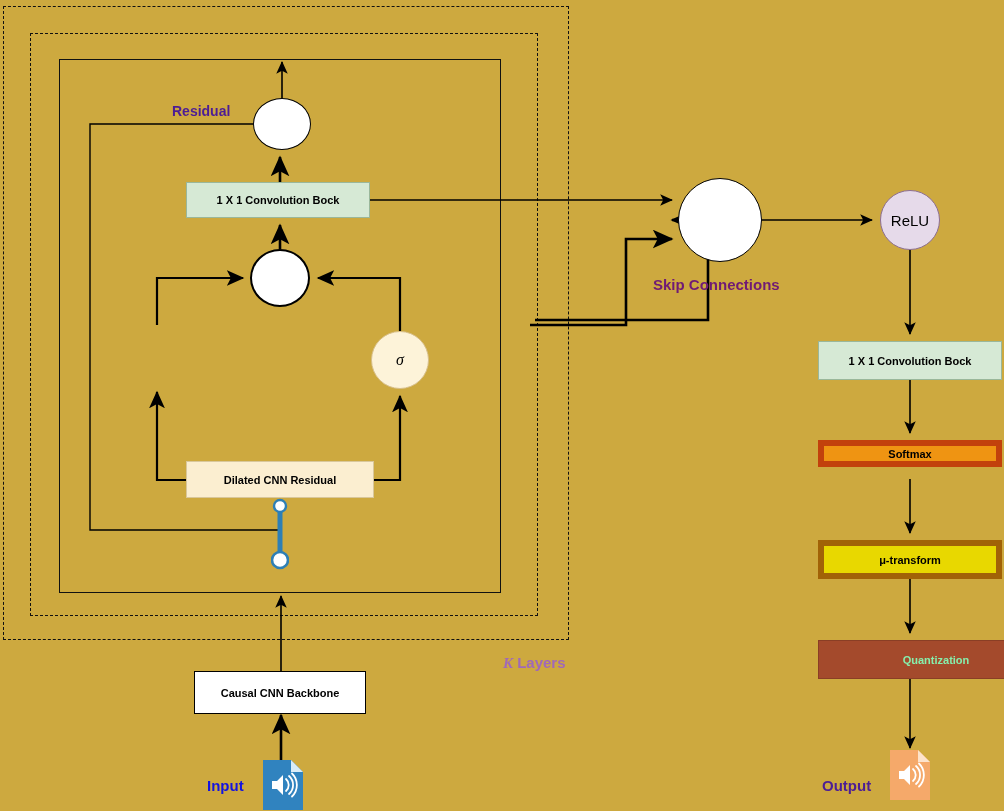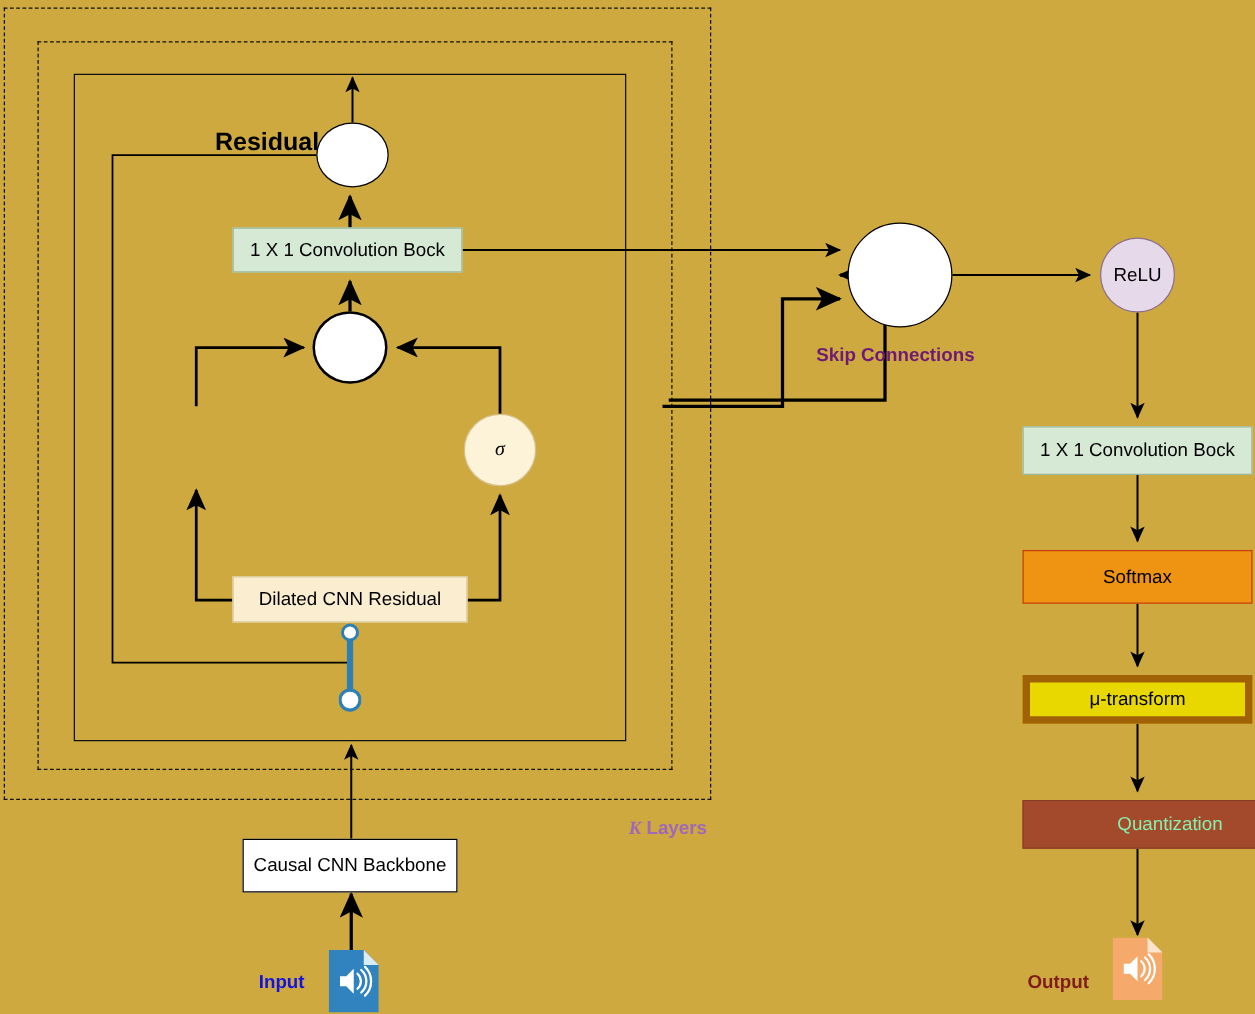--- a/index.html
+++ b/index.html
@@ -8,60 +8,61 @@
     background:#cda93f;
     font-family:"Liberation Sans", sans-serif;
     overflow:hidden;
   }
   #stage{position:relative;width:1004px;height:811px;}
   #wires{position:absolute;left:0;top:0;width:1004px;height:811px;pointer-events:none;}
 
   .box{
     position:absolute;
     display:flex;align-items:center;justify-content:center;
-    font-size:15px;color:#000;
+    font-size:11px;color:#000;
     text-align:center;
     box-sizing:border-box;
     white-space:nowrap;
+    font-weight:bold;
   }
   .circ{
     position:absolute;
     border-radius:50%;
     display:flex;align-items:center;justify-content:center;
     font-size:15px;color:#000;
     box-sizing:border-box;
   }
   .lbl{position:absolute;white-space:nowrap;}
 
   
   .dash-outer{position:absolute;border:1.6px dashed #111;box-sizing:border-box;}
   .dash-inner{position:absolute;border:1.6px dashed #111;box-sizing:border-box;}
   .solid-box{position:absolute;border:1.6px solid #111;box-sizing:border-box;}
 
   
   #conv-1x1-left{left:186px;top:182px;width:184px;height:36px;background:#d6e9d5;border:1px solid #9ab79a;}
   #dilated-cnn{left:186px;top:461px;width:188px;height:37px;background:#fbeed0;border:1px solid #d9c79a;}
   #causal-cnn{left:194px;top:671px;width:172px;height:43px;background:#ffffff;border:1.5px solid #000;}
   #conv-1x1-right{left:818px;top:341px;width:184px;height:39px;background:#d6e9d5;border:1px solid #9ab79a;}
-  #softmax{left:818px;top:440px;width:184px;height:43px;background:#ef9412;border:1px solid #c2410c;}
+  #softmax{left:818px;top:440px;width:184px;height:27px;background:#ef9412;border:6px solid #c2410c;}
   #mu-transform{left:818px;top:540px;width:184px;height:39px;background:#e8d800;border:6px solid #a16207;}
   #quantization{left:818px;top:640px;width:188px;height:39px;background:#a44a2c;border:1px solid #8a3e25;color:#86efac;padding-left:48px;}
 
   #add-circle{left:253px;top:98px;width:58px;height:52px;background:#fff;border:1.8px solid #000;}
   #mul-circle{left:250px;top:249px;width:60px;height:58px;background:#fff;border:2.4px solid #000;}
   #skip-sum{left:678px;top:178px;width:84px;height:84px;background:#fff;border:1.8px solid #000;}
   #tanh-circle{left:127px;top:325px;width:60px;height:60px;background:#dbe8f6;border:1.2px solid #7fa3c9;}
   #sigma-circle{left:371px;top:331px;width:58px;height:58px;background:#fdf3d9;border:1.2px solid #d8bf89;font-style:italic;font-family:"Liberation Serif",serif;font-size:16px;}
   #relu-circle{left:880px;top:190px;width:60px;height:60px;background:#e6daea;border:1.2px solid #8d6f93;text-align:right;}
 
-  #label-residual{left:172px;top:103px;color:#000000;font-weight:bold;font-size:20px;}
+  #label-residual{left:172px;top:103px;color:#4c1d95;font-weight:bold;font-size:14px;}
   #label-skip{left:653px;top:276px;color:#701a75;font-weight:bold;font-size:15px;}
   #label-klayers{left:503px;top:654px;color:#a069b8;font-weight:bold;font-size:15px;}
   #label-input{left:207px;top:777px;color:#1414e0;font-weight:bold;font-size:15px;}
-  #label-output{left:822px;top:777px;color:#7f1d1d;font-weight:bold;font-size:15px;}
+  #label-output{left:822px;top:777px;color:#4c1d95;font-weight:bold;font-size:15px;}
   .k-ital{font-family:"Liberation Serif",serif;font-style:italic;}
 
   
   .audio-file{position:absolute;}
   #input-file{left:263px;top:760px;width:40px;height:50px;}
   #output-file{left:890px;top:750px;width:40px;height:50px;}
 
   
   #blue-connector{position:absolute;left:271px;top:498px;width:18px;height:72px;}
 </style>

